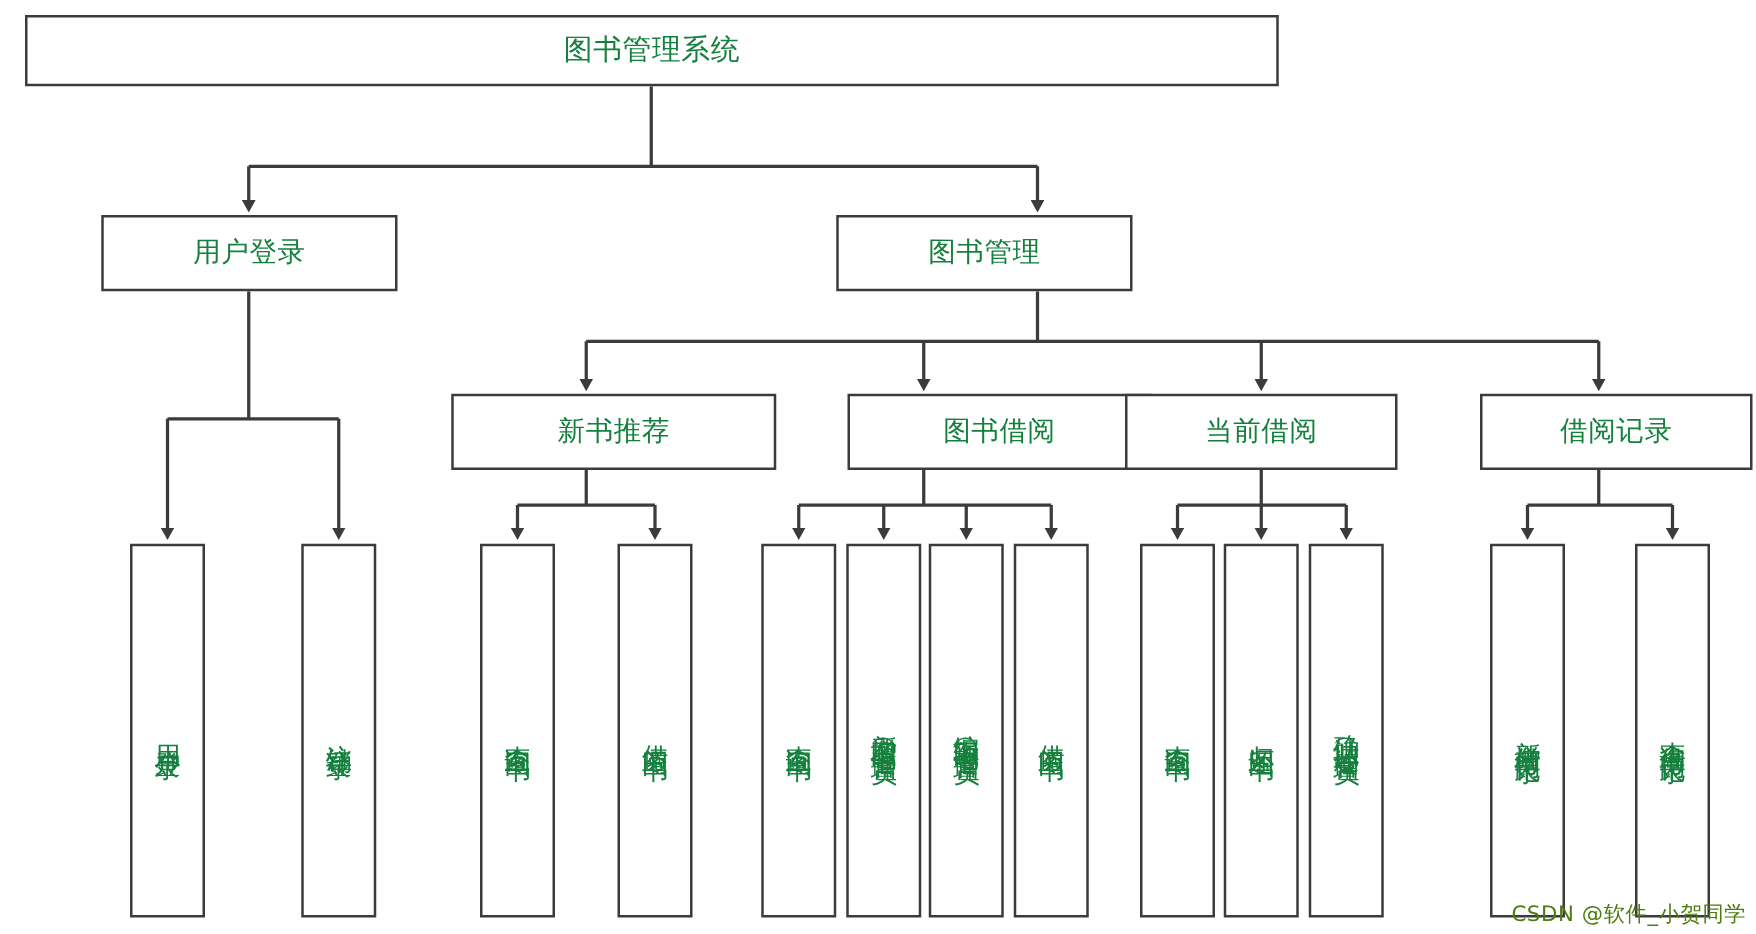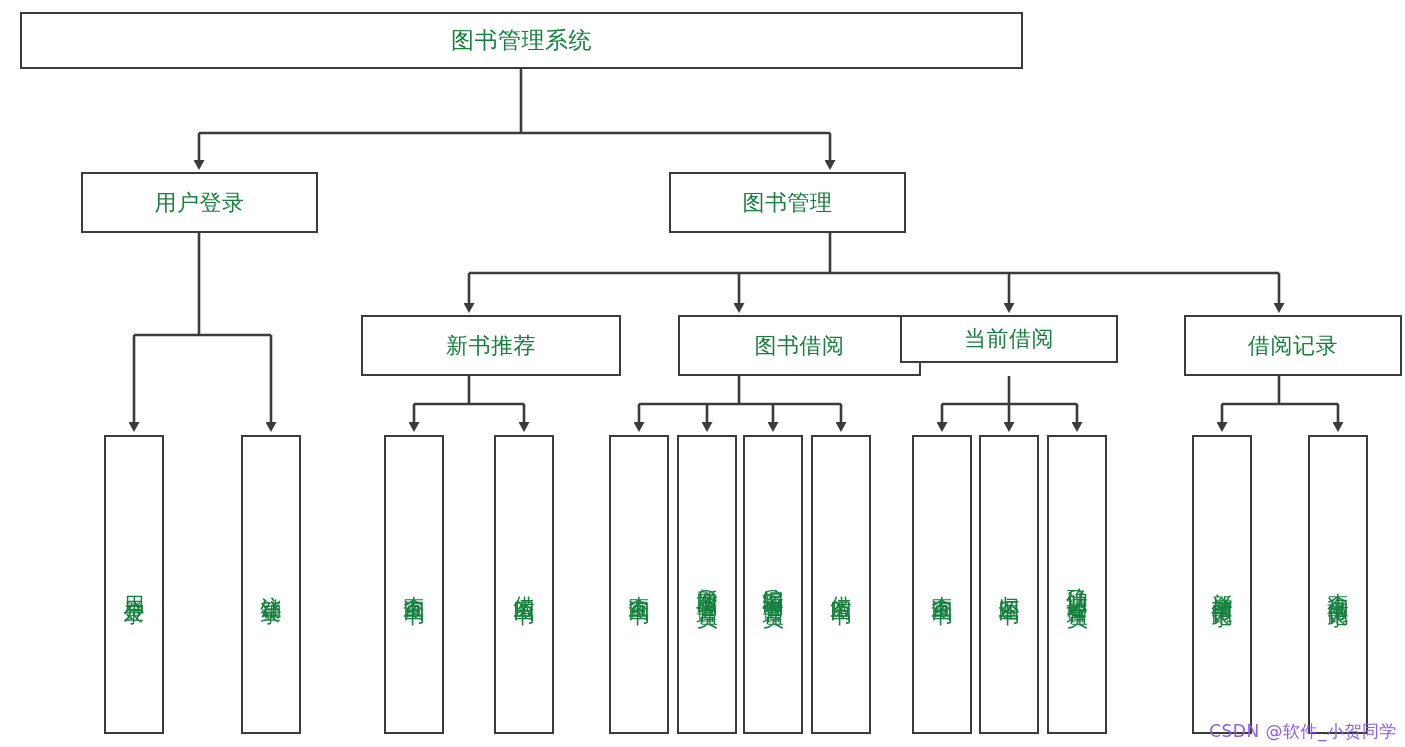--- a/index.html
+++ b/index.html
@@ -63,21 +63,21 @@
     font-size: 21px;
     line-height: 1.05;
     letter-spacing: 3px;
     max-height: 100%;
   }
   .watermark {
     position: absolute;
     right: 8px;
     bottom: 4px;
     font-size: 17px;
-    color: #8b5cf6;
+    color: #4d7c0f;
     letter-spacing: 0.5px;
     z-index: 3;
     white-space: nowrap;
   }
 </style>
 </head>
 <body>
 
 <div id="canvas">
 
@@ -144,21 +144,21 @@
   </div>
 
   <div class="node horiz" style="left:361px; top:315px; width:260px; height:61px;">
     <span class="lbl">新书推荐</span>
   </div>
 
   <div class="node horiz" style="left:630px; top:315px; width:243px; height:61px;margin-left:48px;">
     <span class="lbl">图书借阅</span>
   </div>
 
-  <div class="node horiz" style="left:900px; top:315px; width:218px; height:48px;">
+  <div class="node horiz" style="left:900px; top:315px; width:218px; height:61px;">
     <span class="lbl">当前借阅</span>
   </div>
 
   <div class="node horiz" style="left:1170px; top:315px; width:218px; height:61px;margin-left:14px;">
     <span class="lbl">借阅记录</span>
   </div>
 
   <div class="node vert" style="left:104px; top:435px; width:60px; height:299px;">
     <span class="lbl">用户登录</span>
   </div>

